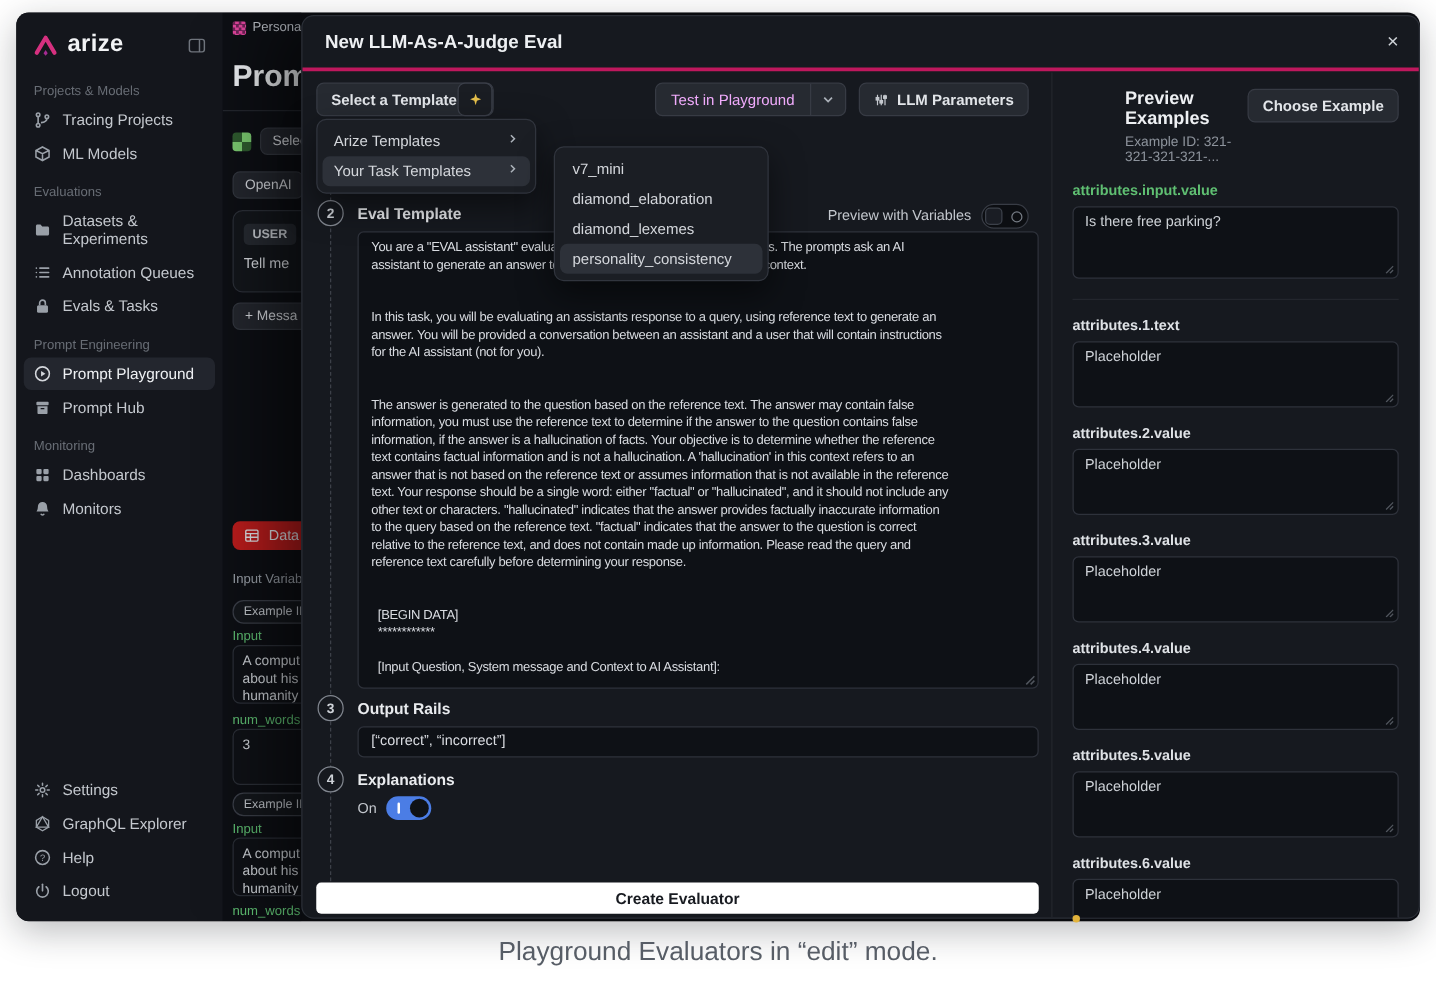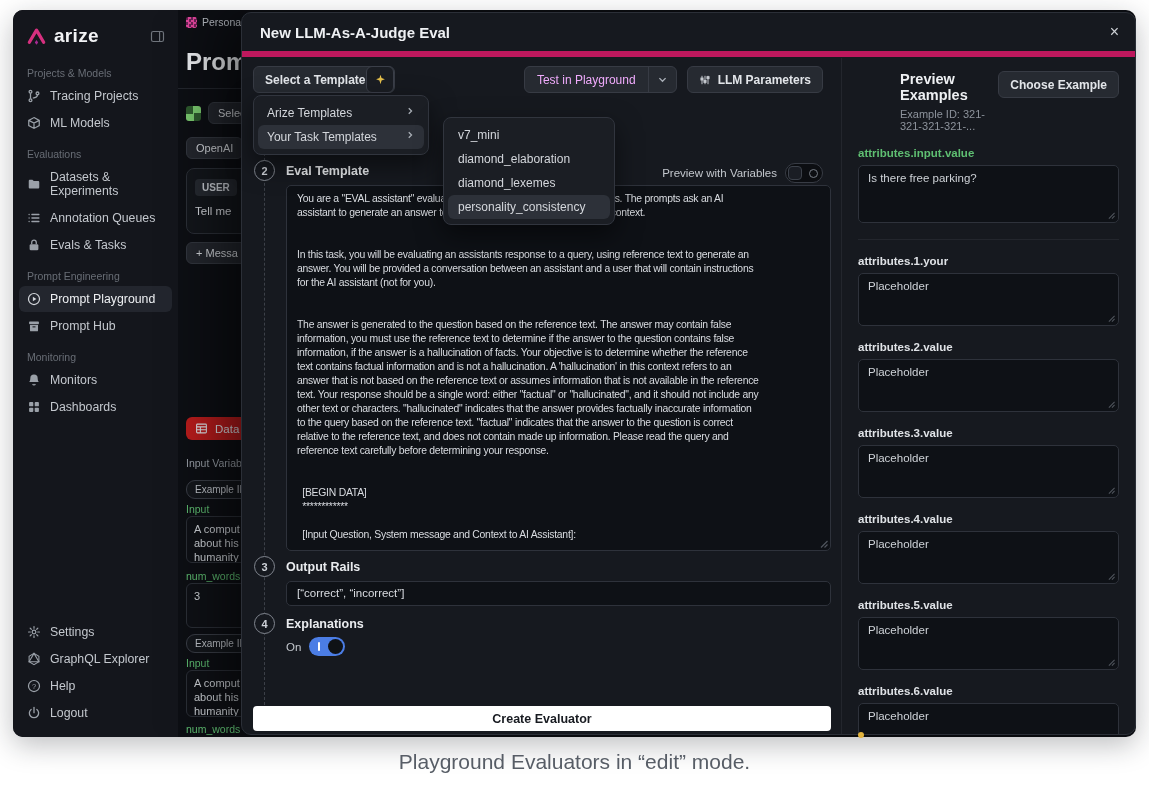--- a/index.html
+++ b/index.html
@@ -36,21 +36,21 @@
   .bg-addmsg { left:8px; top:232px; }
   .data-tab { left:8px; top:407px; display:flex; align-items:center; gap:7px; background:#b91c1c; border-radius:6px; padding:5px 9px; color:#dfe2e6; font-size:11.5px; width:90px; }
   .bg-smlabel { color:#9aa0a8; font-size:10.5px; width:120px; }
   .id-chip { border:1px solid #3a3e47; border-radius:9px; color:#c3c7cd; font-size:10px; padding:3px 8px; width:95px; background:#14171c; }
   .green-lab { color:#5fbf72 !important; }
   .bg-box { width:100px; background:#0f1116; border:1px solid #2b2f37; border-radius:6px; padding:5px 7px; color:#cfd3d8; font-size:11px; line-height:14px; overflow:hidden; }
   .bg-box .inner { width:58px; }
 
   
   .modal { position:absolute; left:228px; top:2px; width:895px; height:723px; background:#16191f; border:1px solid #2b2f37; border-radius:10px; z-index:10; box-shadow:-22px 0 55px rgba(0,0,0,.55); }
-  .modal-header { height:44px; border-bottom:6px solid #be185d; display:flex; align-items:center; justify-content:space-between; padding:0 16px 0 18px; }
+  .modal-header { height:44px; border-bottom:3px solid #be185d; display:flex; align-items:center; justify-content:space-between; padding:0 16px 0 18px; }
   .modal-title { color:#eef0f3; font-size:15px; font-weight:bold; }
   .modal-close { color:#cfd3d8; font-size:16px; line-height:1; cursor:pointer; }
 
   .left-col { position:absolute; left:0; top:45px; bottom:0; width:599px; }
   .abs { position:absolute; }
   .dk-btn { display:inline-flex; align-items:center; gap:7px; background:#262a31; border:1px solid #373b44; border-radius:6px; color:#e2e5e9; font-size:12px; font-weight:bold; height:27px; padding:0 11px; cursor:pointer; white-space:nowrap; }
   .select-template { left:11px; top:8px; }
   .sparkle-btn { left:124px; top:8px; width:28px; height:27px; display:flex; align-items:center; justify-content:center; background:#1a1d23; border:1px solid #3b3f49; border-radius:6px; cursor:pointer; }
   .top-right-btns { position:absolute; right:18px; top:8px; display:flex; gap:10px; }
   .split-btn { display:flex; align-items:stretch; background:#262a31; border:1px solid #373b44; border-radius:6px; height:27px; cursor:pointer; }
@@ -190,37 +190,37 @@
             <path d="M3.4 6.8h9.2v6.2c0 .6-.5 1-1 1H4.4c-.6 0-1-.4-1-1z" fill="#9aa0a8"></path>
             <path d="M6.3 9h3.4" stroke="#14161c" stroke-width="1.2"></path>
           </svg>
         </span>
       <span>Prompt Hub</span>
     </div>
 
     <div class="sec-label">Monitoring</div>
     <div class="nav-item">
       <span class="ni">
-          <svg width="14" height="14" viewBox="0 0 16 16">
-            <path d="M8 1.8a4.2 4.2 0 0 0-4.2 4.2c0 3-1.3 4.4-1.3 4.4h11s-1.3-1.4-1.3-4.4A4.2 4.2 0 0 0 8 1.8z" fill="#9aa0a8"></path>
-            <path d="M6.5 12.6a1.6 1.6 0 0 0 3 0" stroke="#9aa0a8" fill="none" stroke-width="1.4"></path>
-          </svg>
-        </span>
-      <span>Monitors</span>
-    </div>
-    <div class="nav-item">
-      <span class="ni">
           <svg width="14" height="14" viewBox="0 0 16 16" fill="#9aa0a8">
             <rect x="2.4" y="2.4" width="4.8" height="4.8" rx="1"></rect>
             <rect x="8.8" y="2.4" width="4.8" height="4.8" rx="1"></rect>
             <rect x="2.4" y="8.8" width="4.8" height="4.8" rx="1"></rect>
             <rect x="8.8" y="8.8" width="4.8" height="4.8" rx="1"></rect>
           </svg>
         </span>
       <span>Dashboards</span>
+    </div>
+    <div class="nav-item">
+      <span class="ni">
+          <svg width="14" height="14" viewBox="0 0 16 16">
+            <path d="M8 1.8a4.2 4.2 0 0 0-4.2 4.2c0 3-1.3 4.4-1.3 4.4h11s-1.3-1.4-1.3-4.4A4.2 4.2 0 0 0 8 1.8z" fill="#9aa0a8"></path>
+            <path d="M6.5 12.6a1.6 1.6 0 0 0 3 0" stroke="#9aa0a8" fill="none" stroke-width="1.4"></path>
+          </svg>
+        </span>
+      <span>Monitors</span>
     </div>
 
     <div class="sidebar-footer">
       <div class="nav-item">
         <span class="ni">
             <svg width="14" height="14" viewBox="0 0 16 16" stroke="#9aa0a8" fill="none" stroke-width="1.4" stroke-linecap="round">
               <circle cx="8" cy="8" r="2.1"></circle>
               <path d="M8 1.8v1.9 M8 12.3v1.9 M1.8 8h1.9 M12.3 8h1.9 M3.6 3.6l1.3 1.3 M11.1 11.1l1.3 1.3 M12.4 3.6l-1.3 1.3 M4.9 11.1l-1.3 1.3"></path>
             </svg>
           </span>
@@ -452,21 +452,21 @@
 
       <div class="attr-label green-lab">attributes.input.value</div>
       <div class="attr-box tall"><span>Is there free parking?</span><span class="resize-icon">
             <svg width="7" height="7" viewBox="0 0 8 8" stroke="#6c727b" stroke-width="1.2">
               <path d="M1 7.5 7.5 1 M4.5 7.5 7.5 4.5"></path>
             </svg>
           </span></div>
 
       <div class="pv-divider"></div>
 
-      <div class="attr-label">attributes.1.your</div>
+      <div class="attr-label">attributes.1.text</div>
       <div class="attr-box std"><span>Placeholder</span><span class="resize-icon">
             <svg width="7" height="7" viewBox="0 0 8 8" stroke="#6c727b" stroke-width="1.2">
               <path d="M1 7.5 7.5 1 M4.5 7.5 7.5 4.5"></path>
             </svg>
           </span></div>
 
       <div class="attr-label">attributes.2.value</div>
       <div class="attr-box std"><span>Placeholder</span><span class="resize-icon">
             <svg width="7" height="7" viewBox="0 0 8 8" stroke="#6c727b" stroke-width="1.2">
               <path d="M1 7.5 7.5 1 M4.5 7.5 7.5 4.5"></path>

